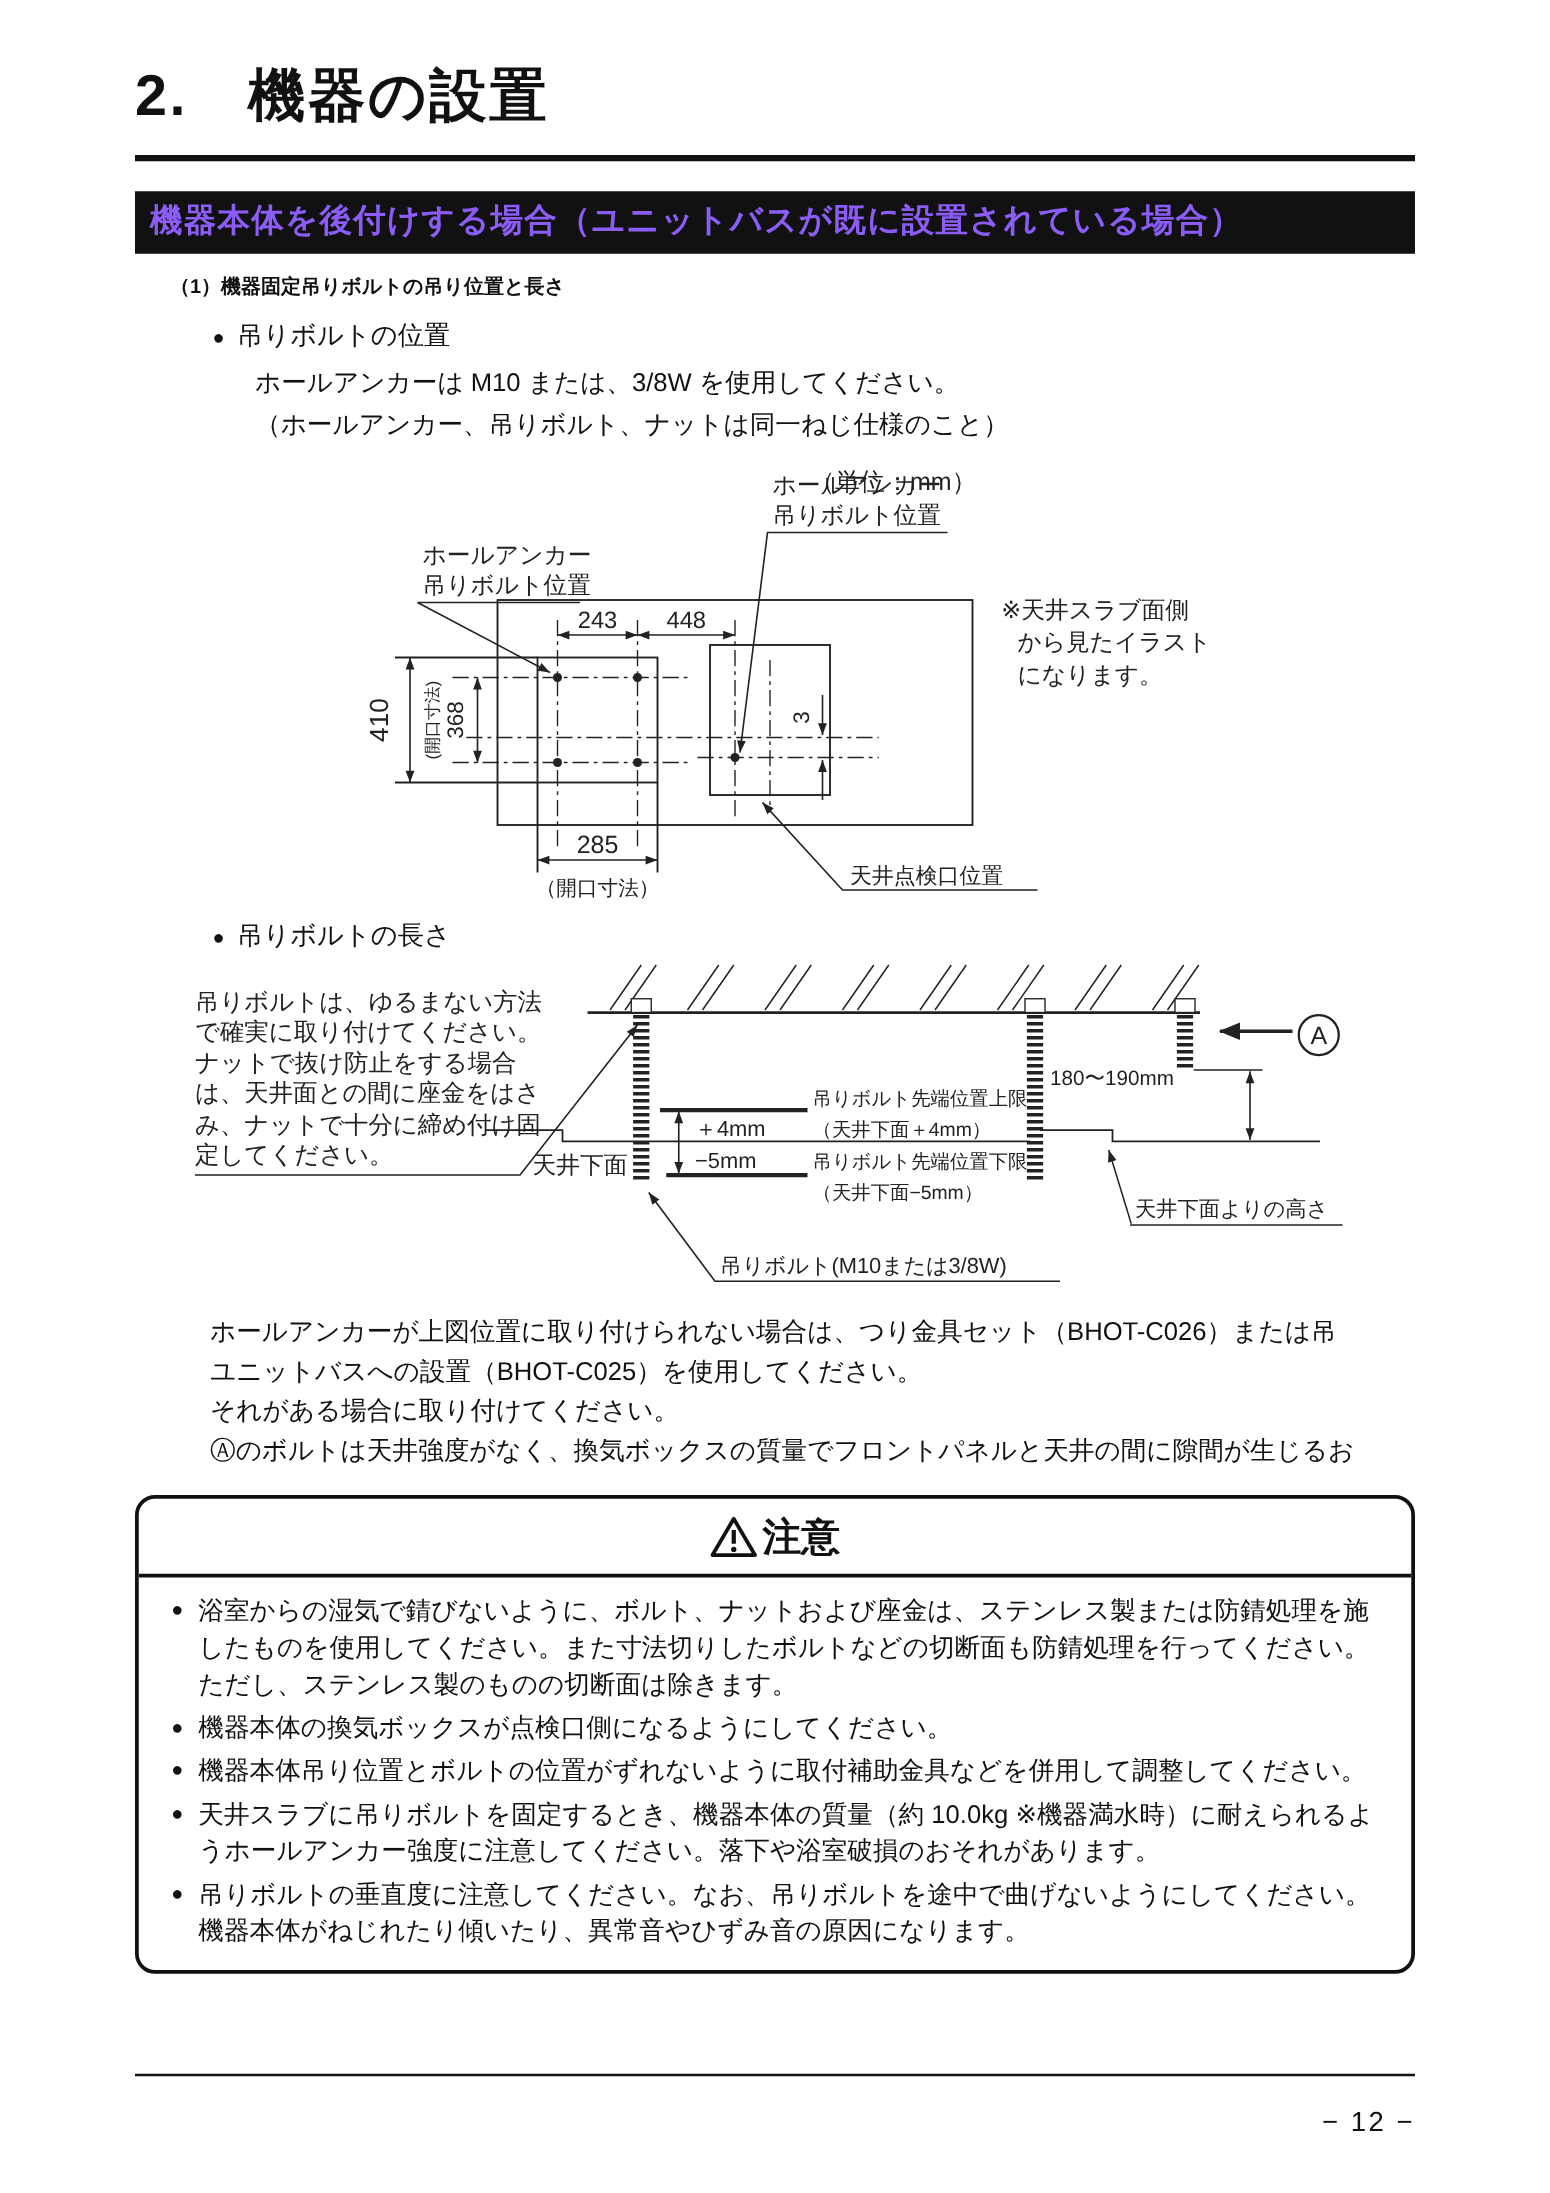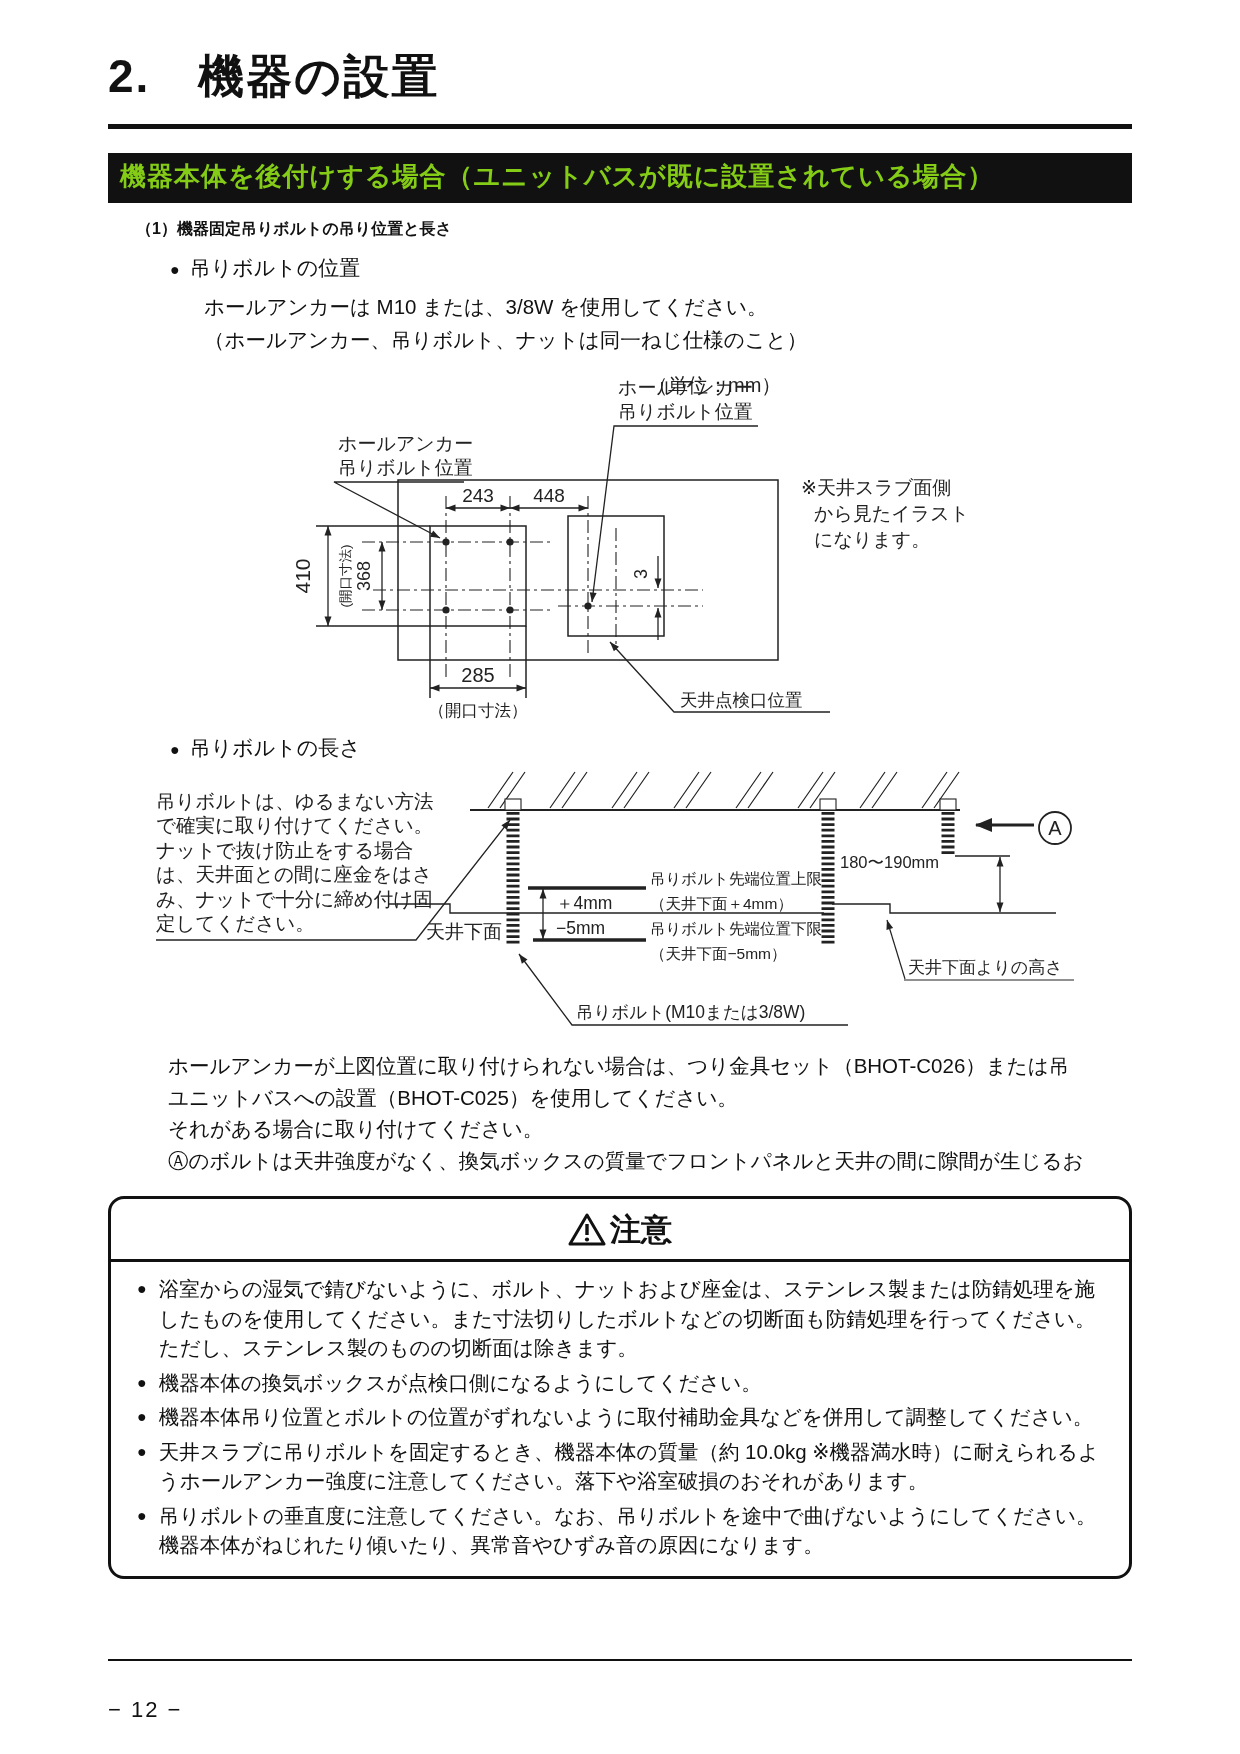--- a/index.html
+++ b/index.html
@@ -3,40 +3,40 @@
 <meta charset="utf-8">
 <style>
   html,body{margin:0;padding:0;background:#fff}
   .page{width:1240px;height:1754px;position:relative;box-sizing:border-box;
         padding:46px 108px 0;background:#fff;color:#111;
         font-family:"Liberation Sans","DejaVu Sans",sans-serif;overflow:hidden}
   .doc-title{font-size:46px;font-weight:bold;letter-spacing:2px;margin:0}
   .title-rule{border:none;border-top:5px solid #111;margin:16px 0 0}
   .section-box{display:inline-block;border:2px solid #111;padding:4px 14px 7px;
                font-size:27px;font-weight:bold;margin-top:36px;letter-spacing:1px}
-  .banner{background:#111;color:#84cc16;font-size:26px;font-weight:bold;
+  .banner{background:#111;color:#8b5cf6;font-size:26px;font-weight:bold;
           padding:6px 12px 9px;margin-top:24px;letter-spacing:1px}
   .subsection{font-size:16px;font-weight:bold;margin:16px 0 0 28px}
   .bullet-line{display:flex;align-items:baseline;gap:10px;margin:14px 0 0 62px;font-size:21px}
   .bullet-glyph{font-size:16px;flex:none}
   .intro-lines{margin:8px 0 0 96px;font-size:20.5px;line-height:33px}
   .diagram1{display:block;margin:2px 0 0 150px}
   .diagram2{display:block;margin:6px 0 0 40px}
   svg{font-family:"Liberation Sans","DejaVu Sans",sans-serif}
   svg text{fill:#222}
   .paragraph{margin:12px 0 0 60px;font-size:20.5px;line-height:31.5px}
   .caution-box{border:3px solid #111;border-radius:16px;margin-top:20px;padding:10px 26px 16px}
   .caution-title{display:flex;justify-content:center;align-items:center;gap:4px;
                  font-size:31px;font-weight:bold}
   .caution-divider{border:none;border-top:3px solid #111;margin:8px -26px 12px}
   .caution-item{display:flex;gap:12px;font-size:20.5px;line-height:29.5px;margin-top:5px}
   .caution-item .bullet-glyph{line-height:29.5px}
   .footer{position:absolute;left:108px;right:108px;bottom:0;height:95px}
   .footer-rule{border:none;border-top:2px solid #111;margin:0}
-  .page-number{text-align:left;font-size:22px;margin-top:36px;letter-spacing:2px}
+  .page-number{text-align:right;font-size:22px;margin-top:24px;letter-spacing:2px}
 </style>
 </head>
 <body>
 
 <div class="page">
 
   <h1 class="doc-title">2.　機器の設置</h1>
   <hr class="title-rule">
 
 

